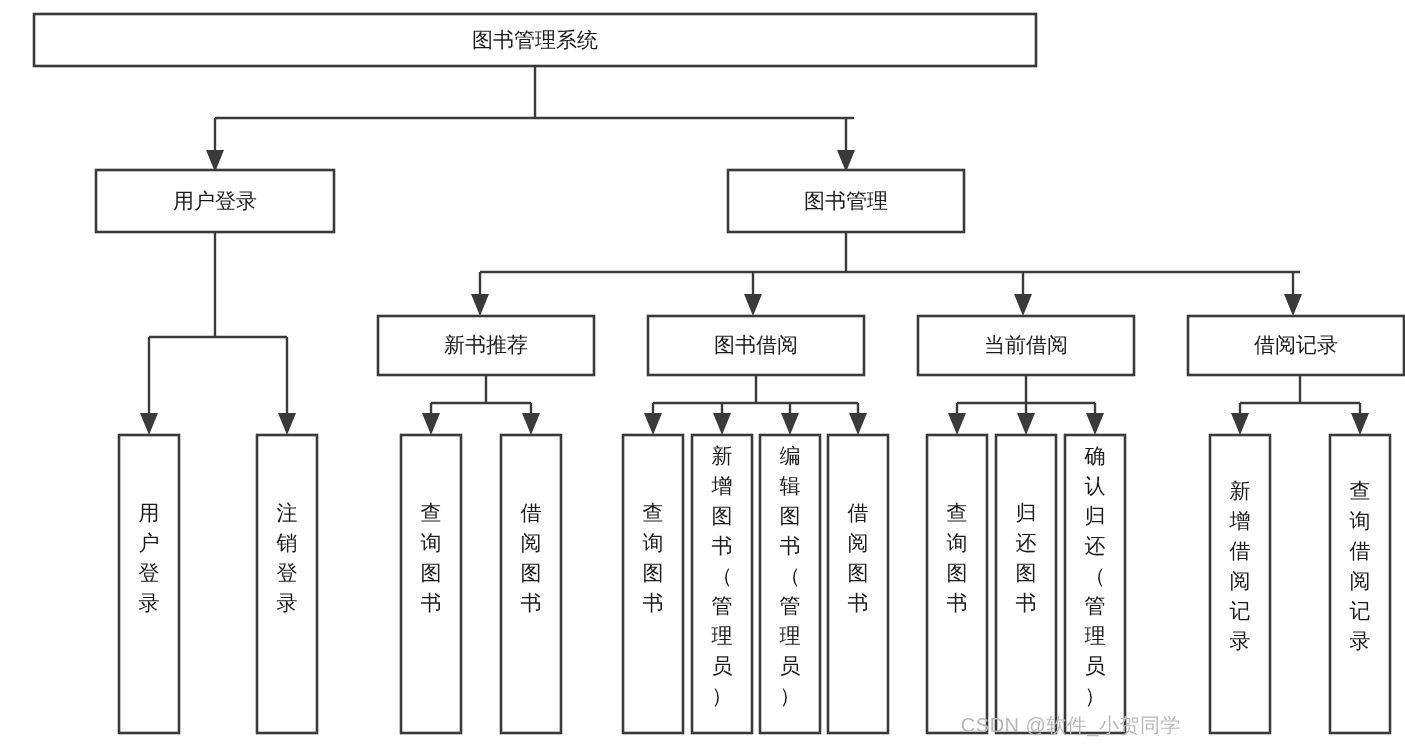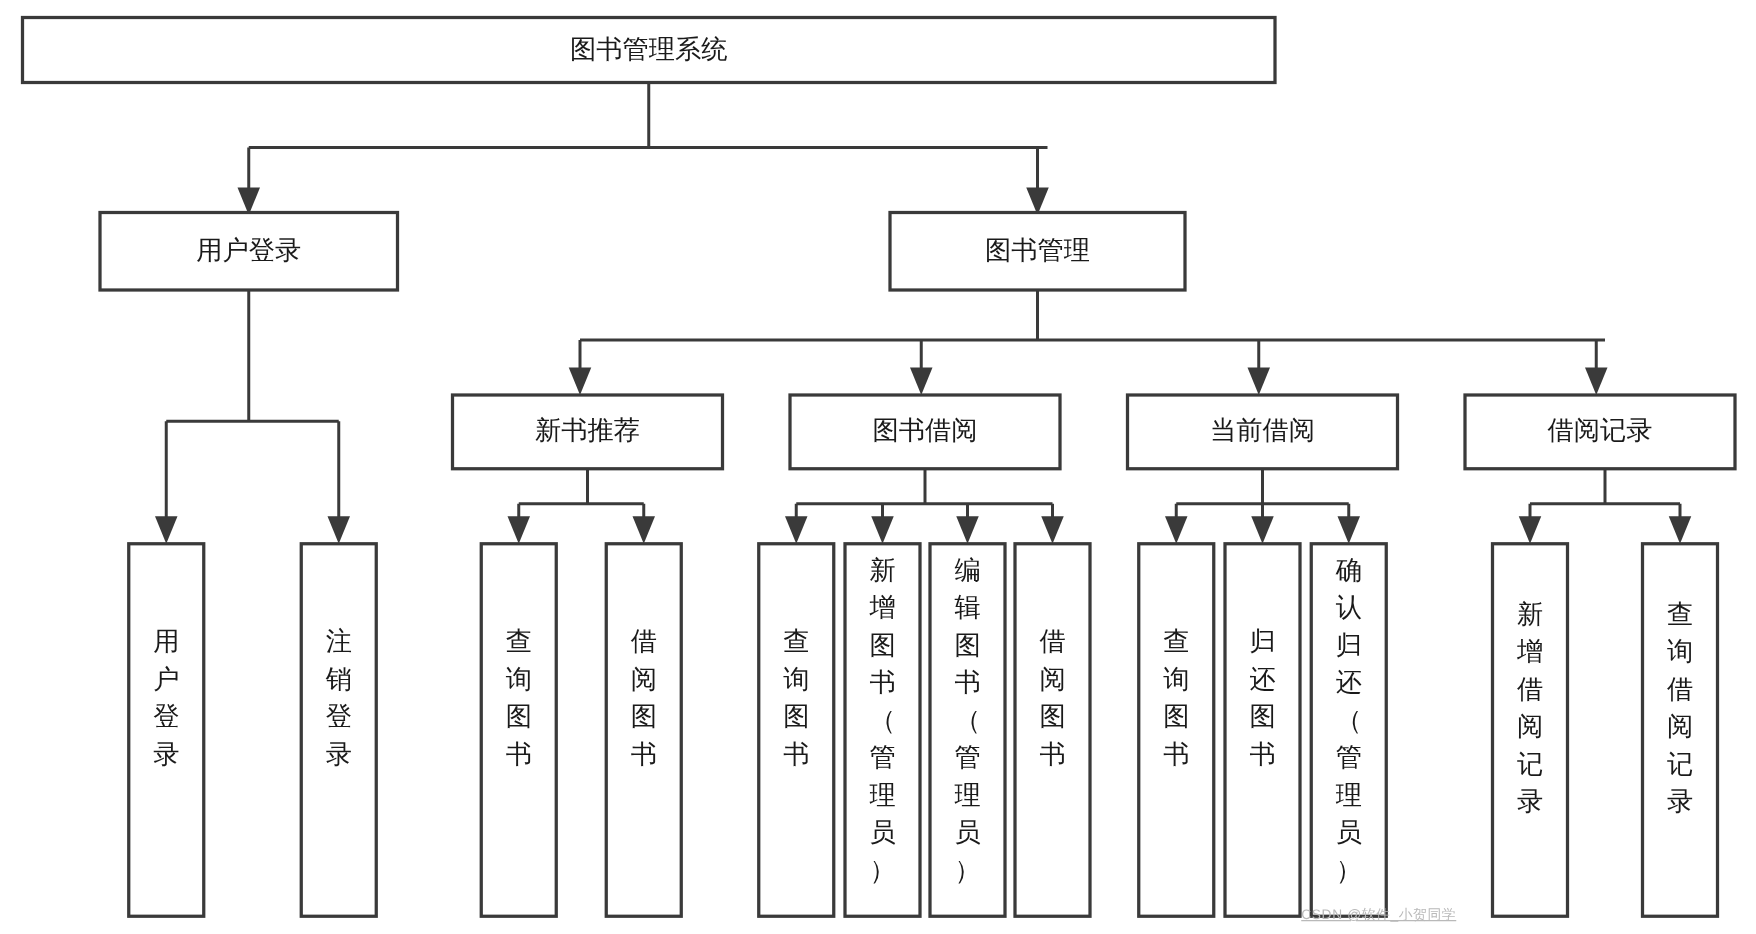--- a/index.html
+++ b/index.html
@@ -9,21 +9,21 @@
   }
   body {
     width: 1405px;
     height: 747px;
     font-family: "Liberation Sans", "DejaVu Sans", sans-serif;
     overflow: hidden;
     position: relative;
   }
   #diagram-root {
     position: absolute;
-    left: 0;
+    left: 16px;
     top: 0;
     width: 1173px;
     height: 747px;
   }
   svg.diagram {
     display: block;
     width: 1405px;
     height: 747px;
   }
   .node-box {
@@ -52,26 +52,25 @@
     font-family: "Liberation Sans", "DejaVu Sans", sans-serif;
     font-size: 21px;
     fill: #1a1a1a;
     text-anchor: middle;
   }
   .watermark {
     position: absolute;
     right: 8px;
     bottom: 8px;
     font-family: "Liberation Sans", "DejaVu Sans", sans-serif;
-    font-size: 11px;
+    font-size: 20px;
     color: #b9b9b9;
     white-space: nowrap;
     letter-spacing: 0.5px;
     pointer-events: none;
-    text-decoration: underline;
   }
 </style>
 </head>
 <body>
 
 <div id="diagram-root">
   <svg class="diagram" viewBox="0 0 1405 747" xmlns="http://www.w3.org/2000/svg">
 
     <defs>
       <g id="arrow-glyph">

